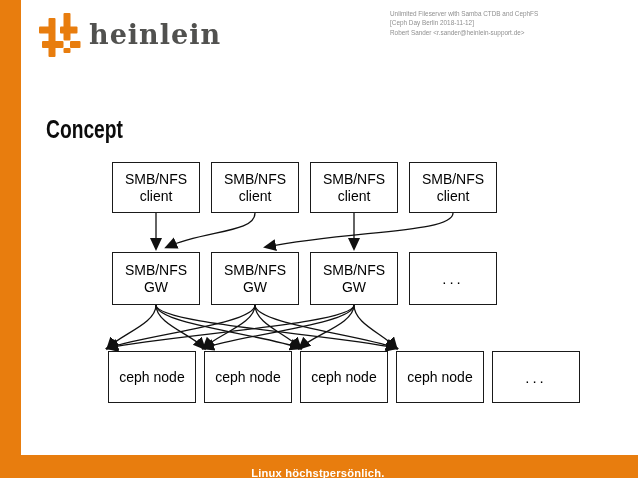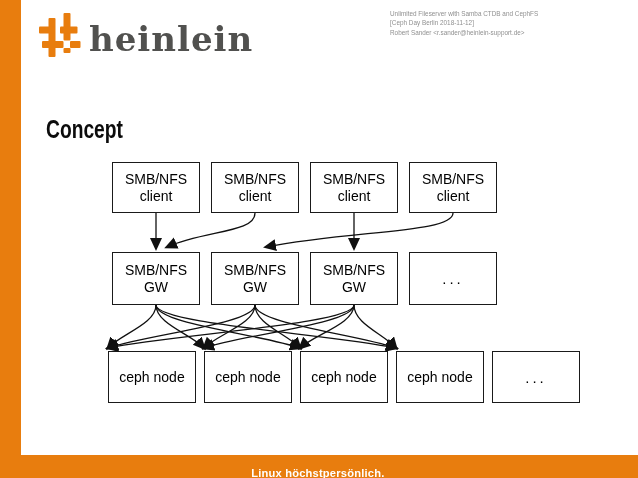--- a/index.html
+++ b/index.html
@@ -20,21 +20,21 @@
     padding-right:7px; box-sizing:border-box;
   }
   .footerbar .tagline {
     color:#ffffff; font-weight:bold; font-size:11.5px; letter-spacing:0.2px;
     transform:scaleX(0.97); transform-origin:right center; white-space:nowrap;
   }
   .logo-svg { position:absolute; left:0; top:0; }
   .logo-svg .bar { fill:var(--orange); }
   .logo-text {
     position:absolute; left:89px; top:19px;
-    font-family:"DejaVu Serif", serif; font-weight:bold; font-size:34px;
+    font-family:"DejaVu Serif", serif; font-weight:bold; font-size:27px;
     color:#51514f; letter-spacing:1px; white-space:nowrap;
   }
   .header-info {
     position:absolute; left:390px; top:9px;
     color:#8f8f8f; font-size:7.6px; line-height:9.3px;
     transform:scaleX(0.84); transform-origin:left top; white-space:nowrap;
   }
   .slide-title {
     position:absolute; left:46px; top:114px;
     font-size:26px; font-weight:bold; color:#0c0c0c;

